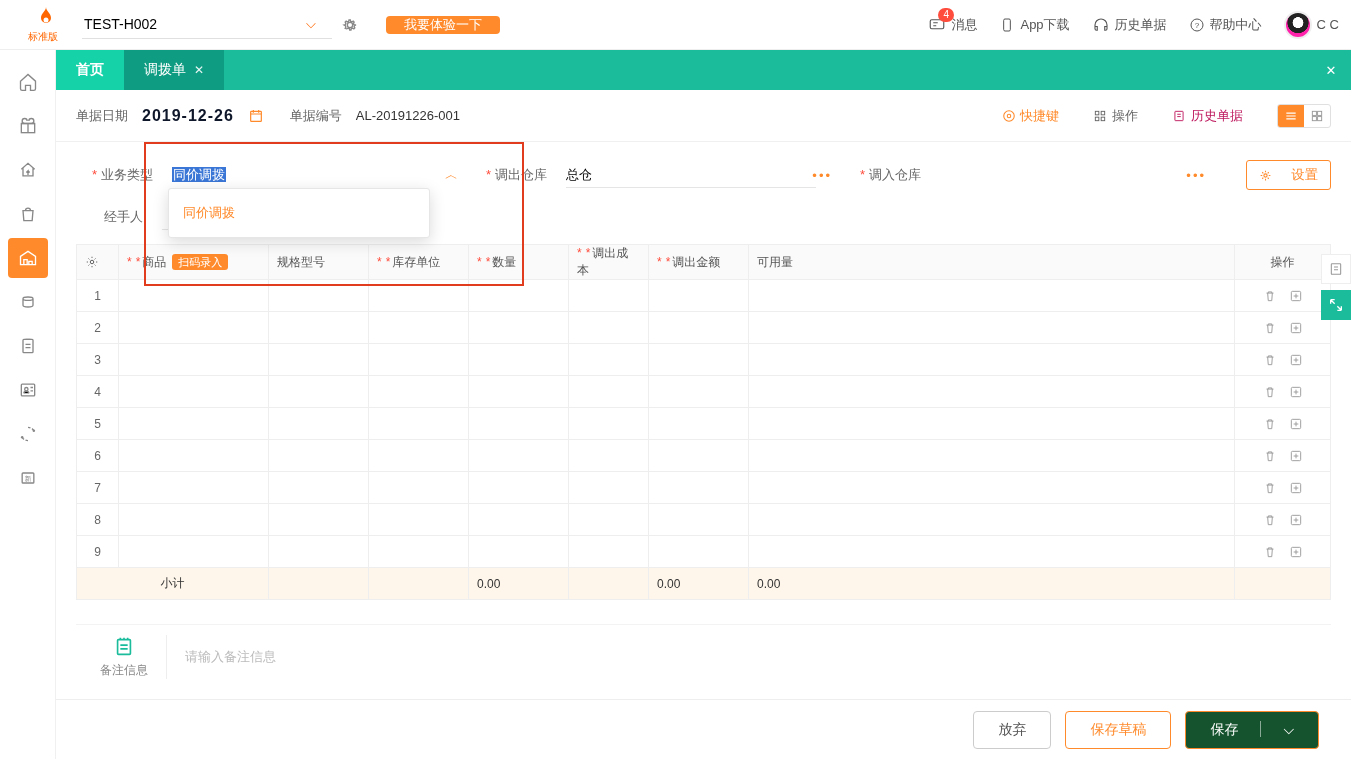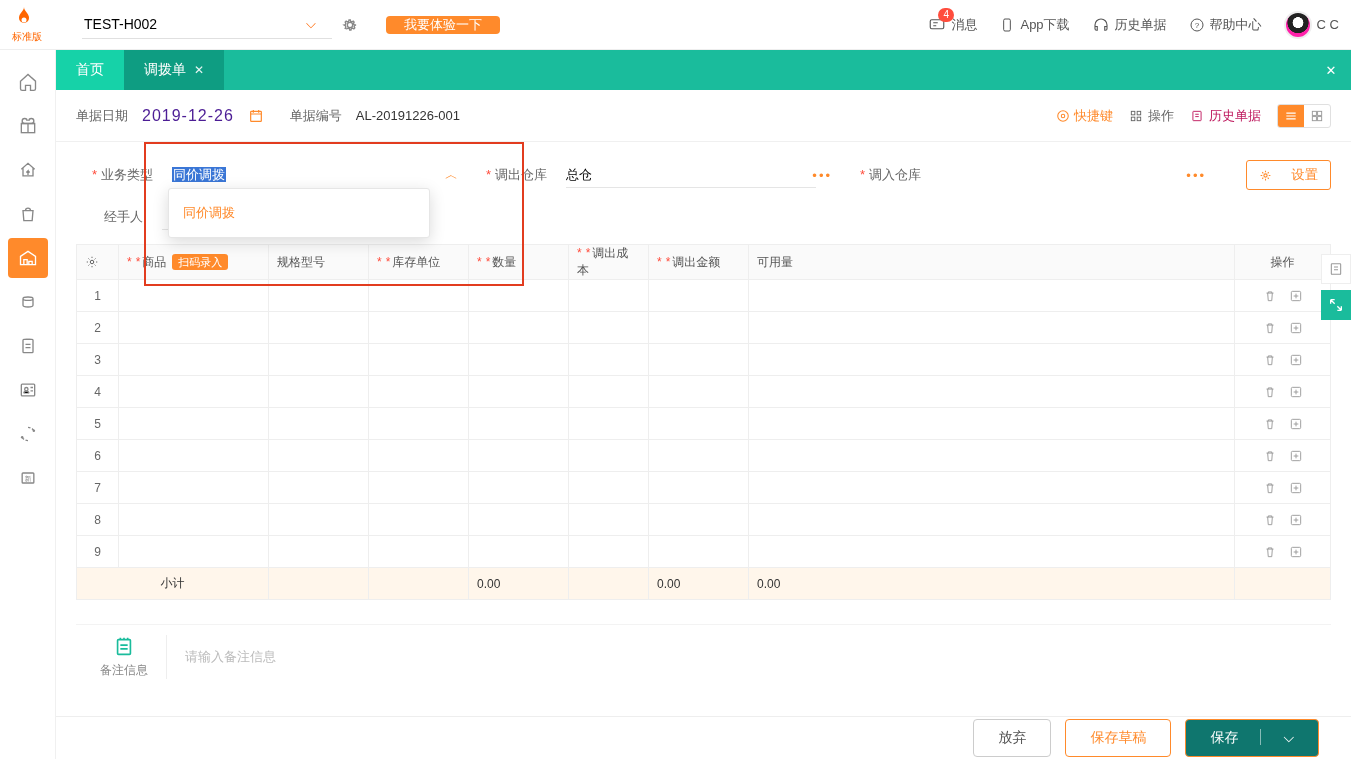--- a/index.html
+++ b/index.html
@@ -1,49 +1,49 @@
 <!DOCTYPE html>
 <html><head>
 <meta charset="utf-8">
 <style>
 * { margin: 0; padding: 0; box-sizing: border-box; }
 body { font-family: "Microsoft YaHei", -apple-system, sans-serif; font-size: 13px; color: #333; background: #fff; width: 1351px; height: 759px; overflow: hidden; position: relative; }
 
 .top-bar { height: 50px; display: flex; align-items: center; padding: 0 12px; border-bottom: 1px solid #eee; }
-.logo-box { width: 46px; display: flex; flex-direction: column; align-items: flex-start; gap: 1px; }
+.logo-box { width: 46px; display: flex; flex-direction: column; align-items: flex-end; gap: 1px; }
 .logo-svg { width: 24px; height: 24px; }
 .logo-label { font-size: 10px; color: #ff6600; }
 .store-select { margin-left: 24px; display: flex; align-items: center; gap: 12px; width: 250px; border-bottom: 1px solid #e0e0e0; padding: 6px 2px; }
 .store-select input { border: none; outline: none; font-size: 14px; width: 210px; }
 .chev-down { color: #ff6600; }
 .gear-top { margin-left: 10px; color: #888; }
 .trial-btn { margin-left: 28px; background: #ff8a2b; color: #fff; border: none; border-radius: 4px; padding: 0 18px; font-size: 13px; cursor: pointer; }
 .top-right { margin-left: auto; display: flex; align-items: center; gap: 22px; color: #555; }
 .tr-item { display: flex; align-items: center; gap: 5px; cursor: pointer; position: relative; }
 .badge { position: absolute; top: -8px; left: 10px; background: #ff4d3d; color: #fff; font-size: 10px; border-radius: 8px; padding: 0 5px; line-height: 14px; }
 .avatar { width: 28px; height: 28px; border-radius: 50%; background: radial-gradient(circle at 50% 40%, #fff 28%, #222 30%, #222 55%, #f2a 58%, #f2a 100%); border: 2px solid #eee; }
 
 .left-rail { position: absolute; top: 50px; left: 0; width: 56px; bottom: 0; background: #fff; border-right: 1px solid #f0f0f0; display: flex; flex-direction: column; align-items: center; padding-top: 12px; gap: 4px; }
 .rail-item { width: 40px; height: 40px; display: flex; align-items: center; justify-content: center; color: #888; border-radius: 4px; cursor: pointer; }
 .rail-item.active { background: #ff8a2b; color: #fff; }
 
 .main-area { position: absolute; top: 50px; left: 56px; right: 0; bottom: 0; display: flex; flex-direction: column; }
 
 .tab-strip { height: 40px; background: #1abc9c; display: flex; align-items: stretch; }
 .tab { padding: 0 20px; display: flex; align-items: center; gap: 8px; color: #fff; cursor: pointer; font-size: 14px; }
-.tab.home { background: #16d2a8; }
+.tab.home { background: #16d2a8; font-weight: bold; }
 .tab.active { background: #0e9d82; }
 .tab .x { font-size: 12px; opacity: .9; }
 .tab-close-right { margin-left: auto; width: 40px; display: flex; align-items: center; justify-content: center; background: #1abc9c; color: #fff; cursor: pointer; }
 
 .doc-toolbar { height: 52px; background: #fff; display: flex; align-items: center; padding: 0 20px; gap: 14px; border-bottom: 1px solid #f0f0f0; }
 .lbl { color: #666; }
-.date-val { font-size: 16px; color: #4c1d95; letter-spacing: 1px; }
+.date-val { font-size: 16px; color: #0f172a; letter-spacing: 1px; font-weight: bold; }
 .cal-icon { color: #ff8a2b; }
-.doc-right { margin-left: auto; display: flex; align-items: center; gap: 16px; color: #666; }
+.doc-right { margin-left: auto; display: flex; align-items: center; gap: 34px; color: #666; }
 .orange-link { color: #ff8a2b; display: flex; align-items: center; gap: 4px; cursor: pointer; }
 .view-toggle { display: flex; border: 1px solid #e0e0e0; border-radius: 3px; overflow: hidden; }
 .vt-btn { width: 26px; height: 22px; display: flex; align-items: center; justify-content: center; color: #999; cursor: pointer; }
 .vt-btn.active { background: #ff8a2b; color: #fff; }
 
 .content-scroll { flex: 1; overflow: auto; background: #fff; padding: 12px 20px 0; position: relative; }
 
 .highlight-box { position: absolute; top: 0px; left: 88px; width: 380px; height: 144px; border: 2px solid #e23c1f; pointer-events: none; z-index: 3; }
 
 .form-row { display: flex; gap: 24px; margin: 6px 0 14px; padding-left: 16px; }
@@ -75,25 +75,25 @@
 .row-ops { display: flex; gap: 12px; justify-content: center; color: #999; }
 .row-ops span { cursor: pointer; }
 tr.subtotal td { background: #fff6eb; color: #333; font-weight: 500; }
 
 .remark-bar { height: 64px; background: #fff; display: flex; align-items: center; padding: 0 24px; gap: 18px; margin-top: 24px; border-top: 1px solid #f3f3f3; }
 .remark-icon-box { display: flex; flex-direction: column; align-items: center; color: #888; gap: 3px; border-right: 1px solid #eee; padding-right: 18px; }
 .remark-icon { width: 22px; height: 24px; color: #1abc9c; }
 .remark-input { border: none; outline: none; flex: 1; font-size: 13px; color: #333; }
 .remark-input::placeholder { color: #bbb; }
 
-.footer-bar { height: 43px; background: #fff; border-top: 1px solid #eee; display: flex; align-items: center; justify-content: flex-end; padding: 0 32px; gap: 14px; }
+.footer-bar { height: 60px; background: #fff; border-top: 1px solid #eee; display: flex; align-items: center; justify-content: flex-end; padding: 0 32px; gap: 14px; }
 .btn { border-radius: 4px; padding: 9px 24px; font-size: 14px; cursor: pointer; }
 .btn-plain { background: #fff; border: 1px solid #ccc; color: #555; }
 .btn-outline { background: #fff; border: 1px solid #ff8a2b; color: #ff8a2b; }
-.btn-primary { background: #0f766e; border: 1px solid #ff8a2b; color: #fff; display: flex; align-items: flex-start; gap: 22px; position: relative; }
+.btn-primary { background: #14532d; border: 1px solid #ff8a2b; color: #fff; display: flex; align-items: flex-start; gap: 22px; position: relative; }
 .btn-primary .divider { width: 1px; height: 16px; background: rgba(255,255,255,.5); }
 
 .side-float { position: fixed; right: 0; top: 254px; display: flex; flex-direction: column; gap: 6px; }
 .sf-btn { width: 30px; height: 30px; display: flex; align-items: center; justify-content: center; color: #999; border: 1px solid #eee; background: #fff; cursor: pointer; }
 .sf-btn.teal { background: #1abc9c; color: #fff; border: none; }
 
 svg { display: block; }
 </style>
 </head>
 <body>

